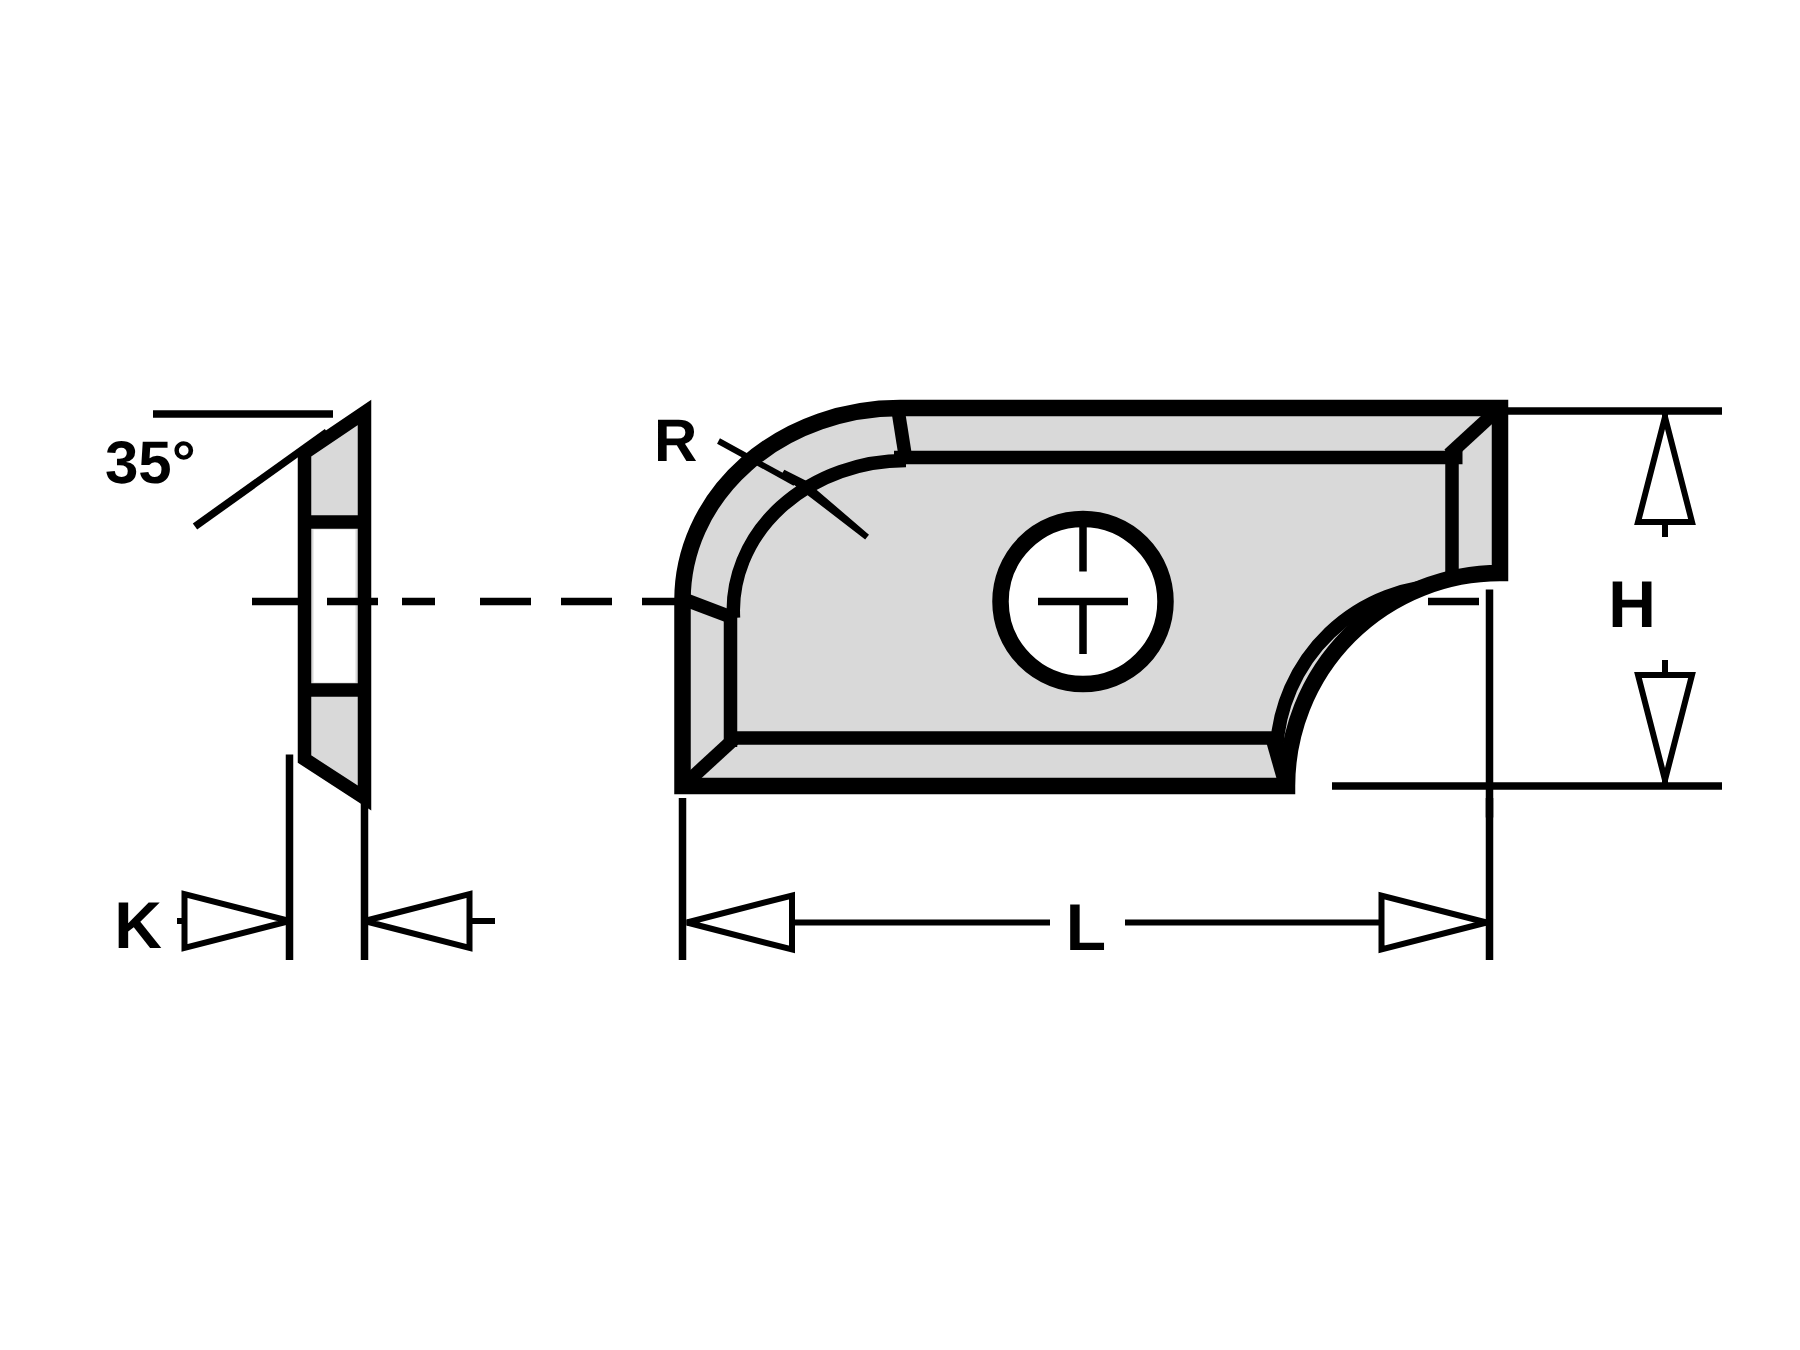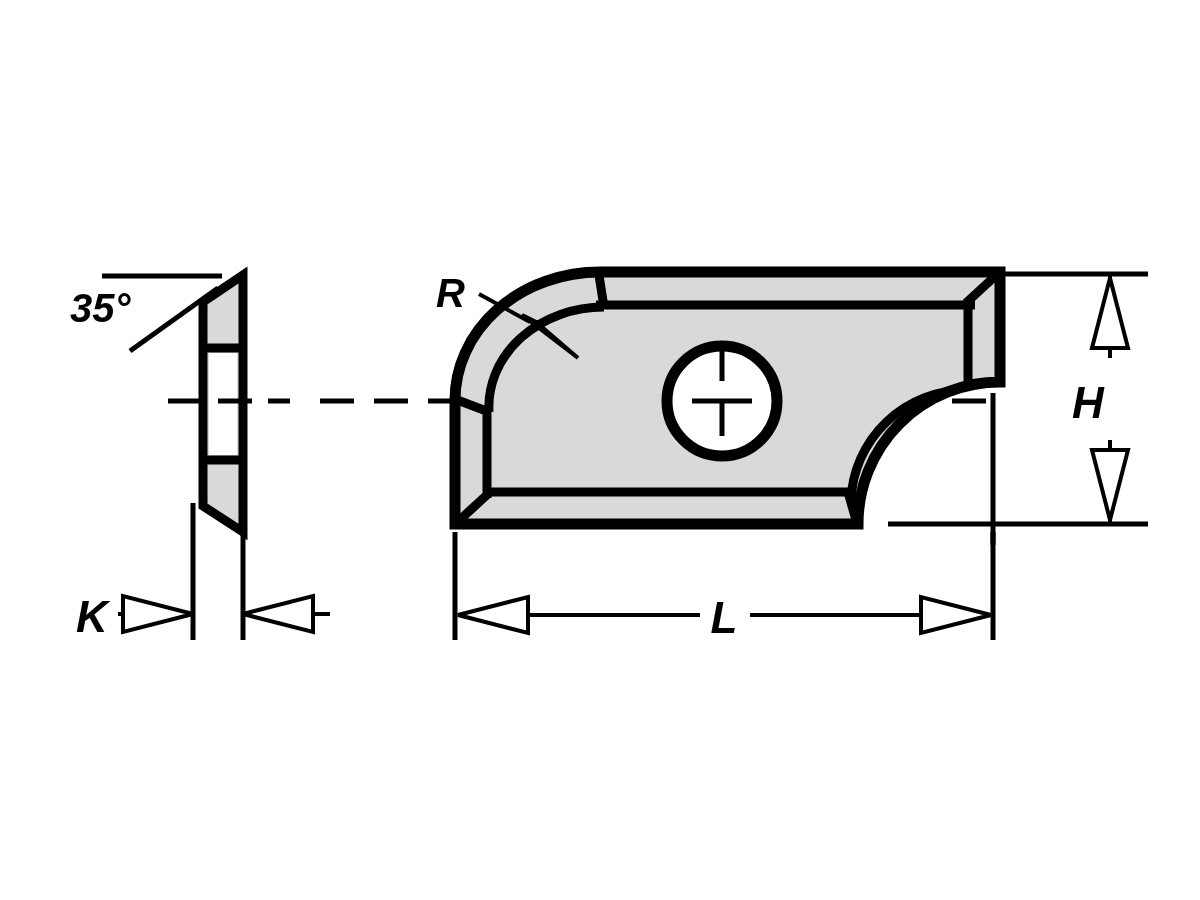--- a/index.html
+++ b/index.html
@@ -9,21 +9,20 @@
   }
   body {
     font-family: "Liberation Sans", sans-serif;
   }
   #drawing-root {
     position: relative;
     width: 1200px;
     height: 900px;
     background: #ffffff;
     overflow: hidden;
-    font-style: italic;
   }
   svg#tech-drawing {
     display: block;
     width: 1200px;
     height: 900px;
   }
   .dim-label {
     font-family: "Liberation Sans", sans-serif;
     font-weight: bold;
     fill: #000000;

